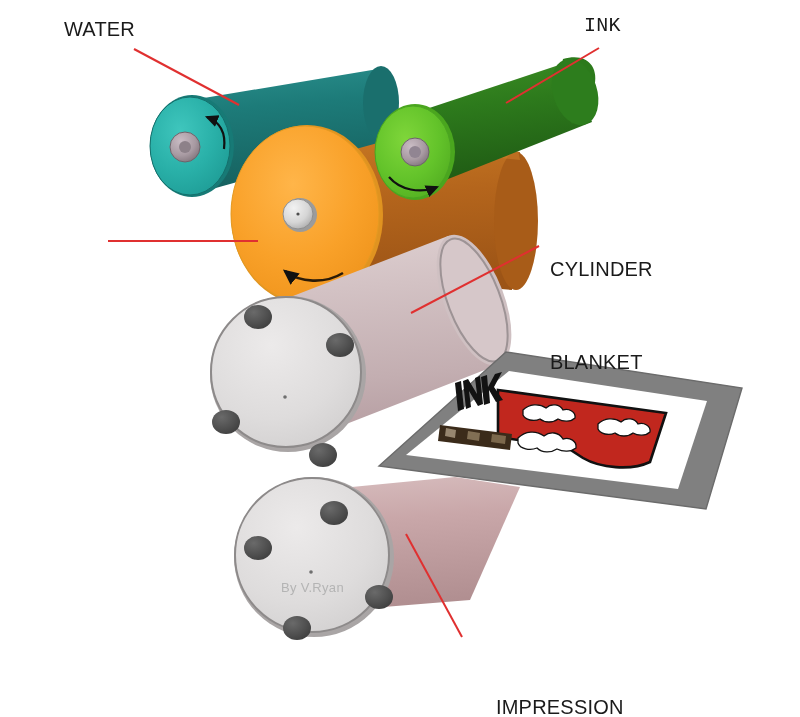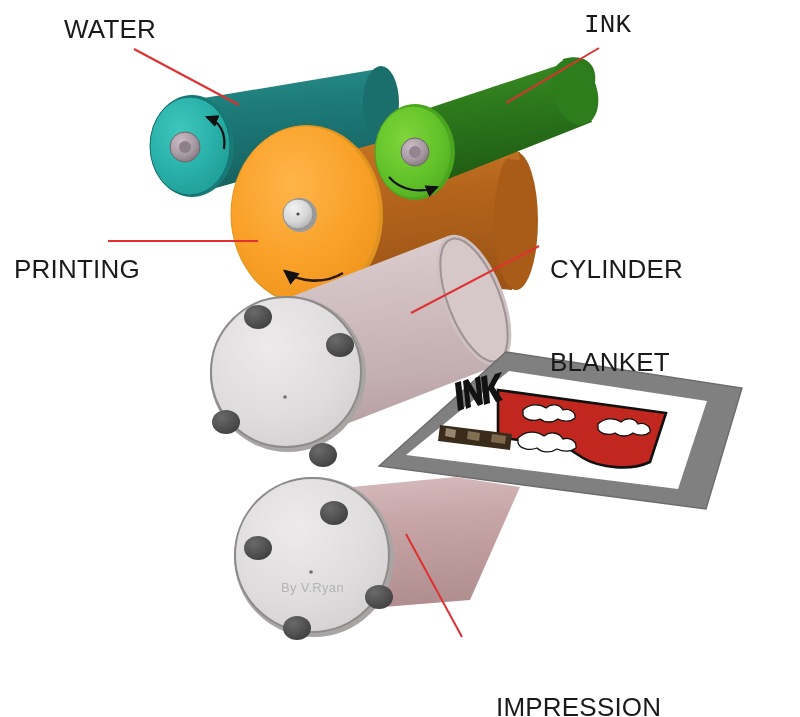--- a/index.html
+++ b/index.html
@@ -22,21 +22,21 @@
     position: absolute;
     left: 0;
     top: 0;
     width: 800px;
     height: 717px;
   }
   .label {
     position: absolute;
     color: #1a1a1a;
     font-family: "Liberation Sans", sans-serif;
-    font-size: 26px;
+    font-size: 20px;
     line-height: 31px;
     letter-spacing: 0.2px;
     white-space: pre;
     user-select: none;
   }
   #label-water      { left: 64px;  top: 14px;  }
   #label-ink        { left: 584px; top: 10px; font-family: Liberation Mono, monospace;  }
   #label-printing   { left: 14px;  top: 192px; }
   #label-blanket    { left: 550px; top: 192px; }
   #label-impression { left: 496px; top: 630px; }
@@ -246,21 +246,20 @@
       <line x1="539" y1="246" x2="411" y2="313"></line>
       <line x1="462" y1="637" x2="406" y2="534"></line>
     </g>
   </svg>
 
   <div class="label" id="label-water">WATER</div>
 
   <div class="label" id="label-ink">INK</div>
 
   <div class="label" id="label-printing">
-    <div>PRINTING</div>
   </div>
 
   <div class="label" id="label-blanket">
     <div>CYLINDER</div>
     <div>BLANKET</div>
   </div>
 
   <div class="label" id="label-impression">
     <div>IMPRESSION</div>
     

